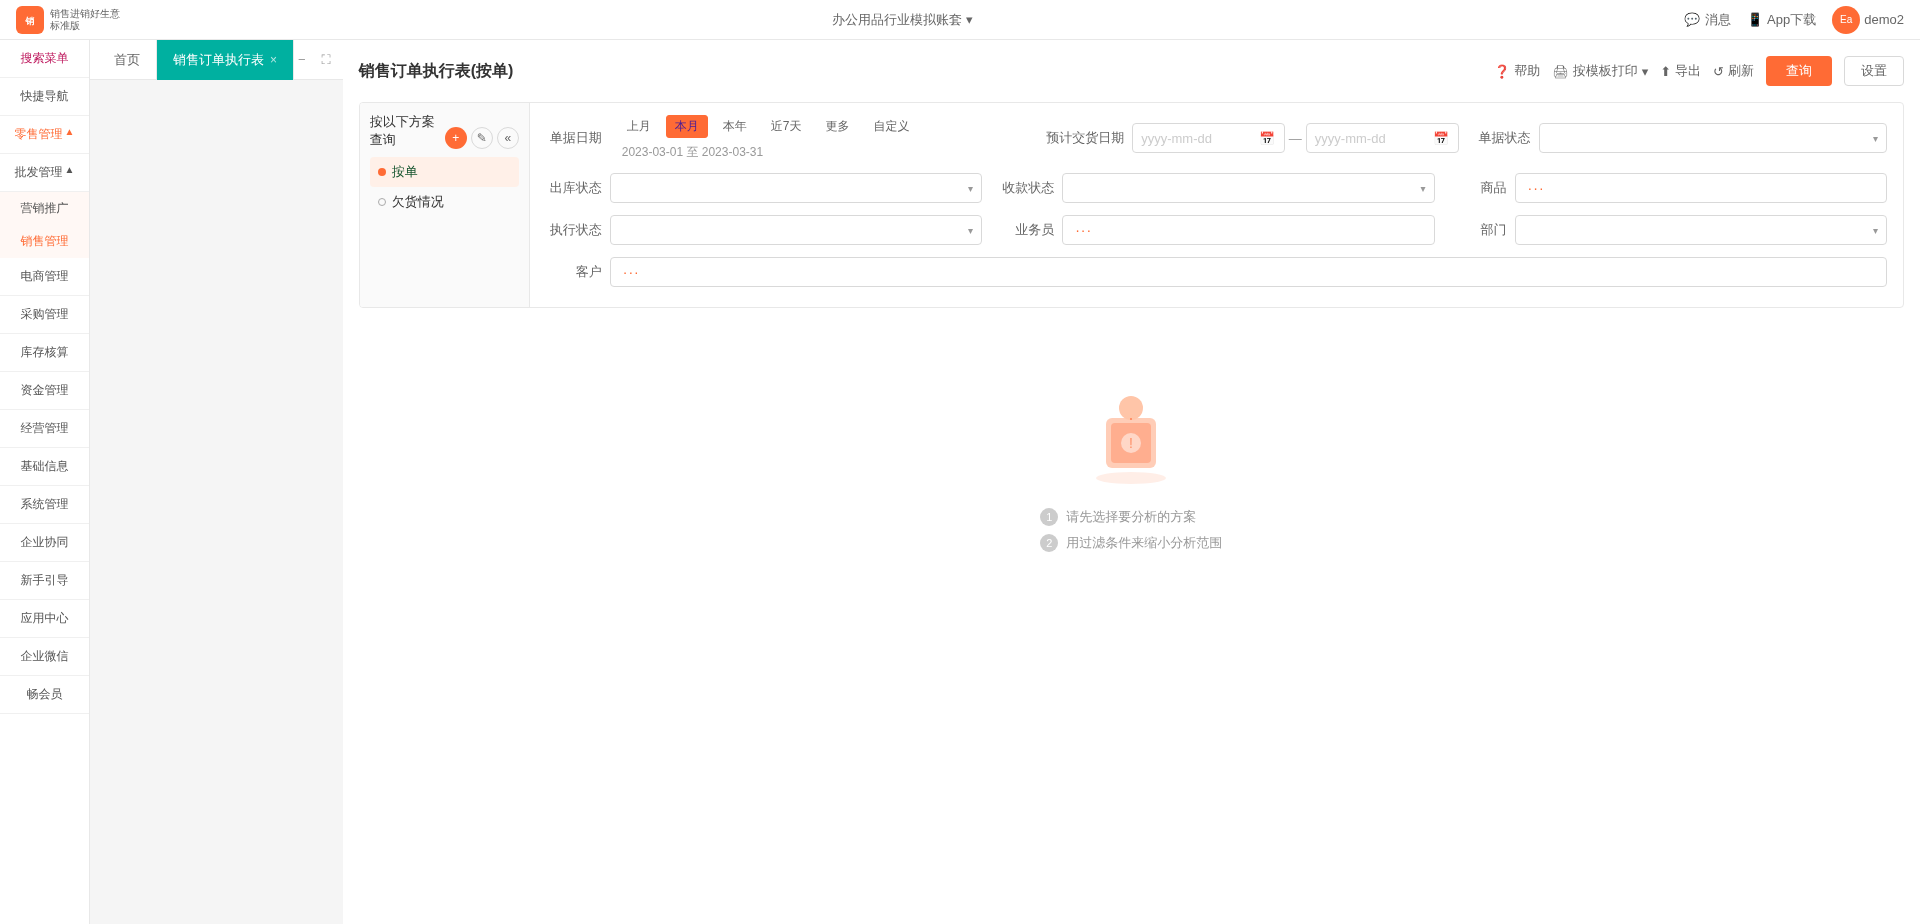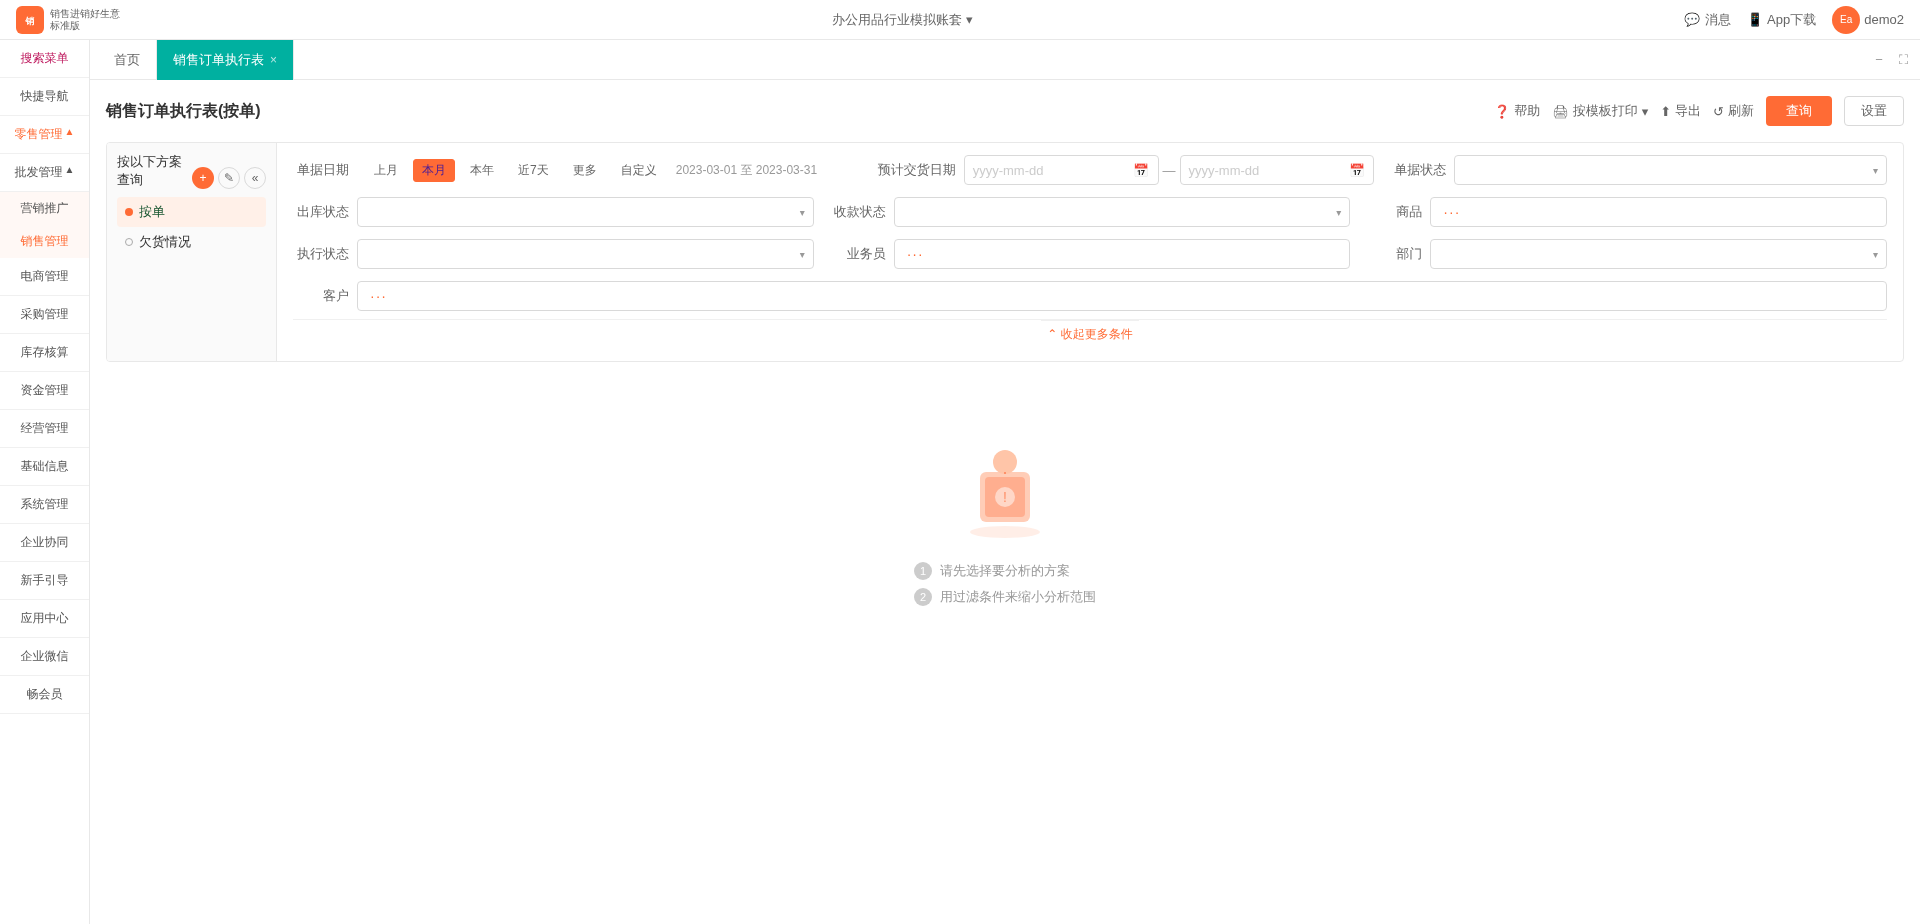--- a/index.html
+++ b/index.html
@@ -21,21 +21,21 @@
 
     
     .sidebar { width: 90px; background: #fff; border-right: 1px solid #e8e8e8; display: flex; flex-direction: column; overflow-y: auto; flex-shrink: 0; }
     .sidebar-item { padding: 10px 4px; text-align: center; cursor: pointer; color: #555; font-size: 12px; border-bottom: 1px solid #f0f0f0; }
     .sidebar-item.active { color: #ff6b35; }
     .sidebar-item.has-arrow { display: flex; align-items: flex-start; justify-content: center; gap: 2px; }
     .sidebar-sub-item { padding: 8px 4px; text-align: center; cursor: pointer; color: #555; font-size: 12px; background: #fff8f5; }
     .sidebar-sub-item.active { color: #ff6b35; }
 
     
-    .content-area { flex: 1; display: flex; flex-direction: column; overflow: hidden; }
+    .content-area { flex: 1; display: flex; overflow: hidden; }
 
     
     .tab-bar { height: 40px; background: #fff; border-bottom: 1px solid #e8e8e8; display: flex; align-items: center; padding: 0 8px; gap: 0; flex-shrink: 0; }
     .tab { padding: 0 16px; height: 40px; display: flex; align-items: center; cursor: pointer; color: #666; font-size: 13px; border-right: 1px solid #e8e8e8; gap: 6px; }
     .tab.active { color: #fff; background: #00b0a0; justify-content: center; }
     .tab-close { font-size: 12px; opacity: 0.7; cursor: pointer; }
     .tab-home { color: #666; }
     .tab-actions { margin-left: auto; display: flex; align-items: center; gap: 8px; }
     .tab-action-btn { color: #999; cursor: pointer; padding: 4px; }
 
@@ -315,26 +315,20 @@
             </div>
 
             <div style="display:flex; align-items:center; gap:8px; margin-bottom:8px;">
               <span class="form-label">客户</span>
               <div class="form-control-input" style="width:220px;">
                 <span></span>
                 <span class="dots-icon">···</span>
               </div>
             </div>
 
-            <div style="text-align:center; padding:6px 0; border-top:1px solid #f0f0f0; margin-top:4px;">
-              <span class="collapse-row" style="color:#ff6b35; cursor:pointer; font-size:12px;">
-                <span>⌃ </span>
-                <span>收起更多条件</span>
-              </span>
-            </div>
 
           </div>
         </div>
 
         <div class="empty-state">
           <div class="empty-icon">
             <svg width="100" height="100" viewBox="0 0 100 100">
               <ellipse cx="50" cy="90" rx="35" ry="6" fill="#ffded0" opacity="0.5"></ellipse>
               <rect x="25" y="30" width="50" height="50" rx="6" fill="#ffb899" opacity="0.7"></rect>
               <rect x="30" y="35" width="40" height="40" rx="4" fill="#ff9068" opacity="0.5"></rect>

